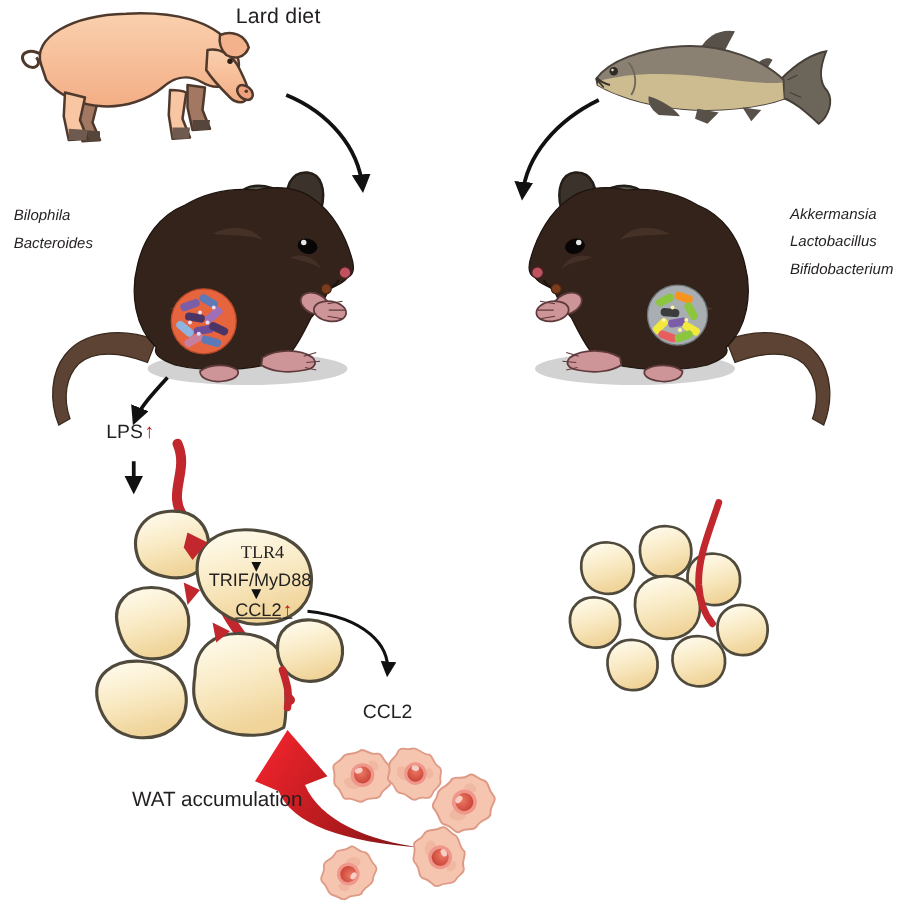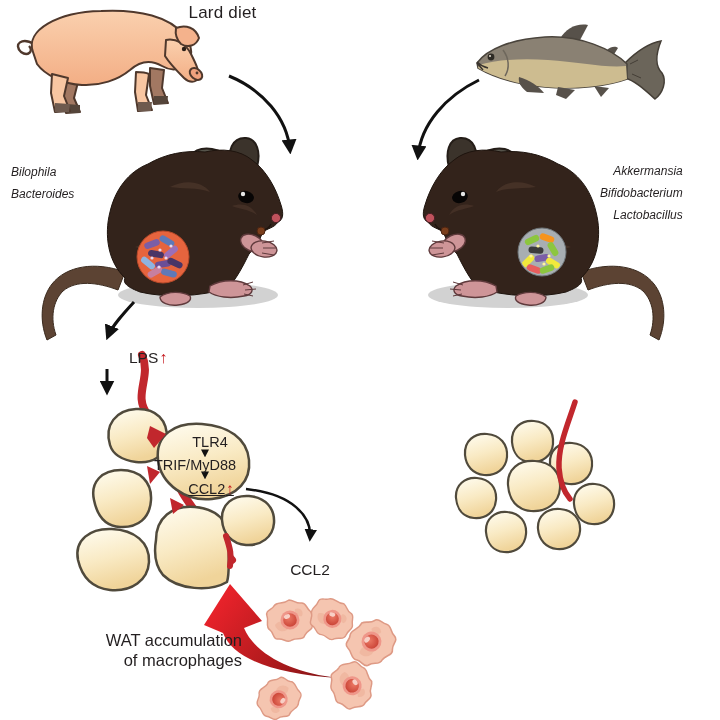--- a/index.html
+++ b/index.html
@@ -214,36 +214,35 @@
   </g>
 </svg>
 
 <div class="label diet center" style="left:150px;top:3px;width:145px;">Lard diet</div>
 
 <div class="label species italic" style="left:11px;top:161px;">
   <div>Bilophila</div>
   <div>Bacteroides</div>
 </div>
 
-<div class="label species italic" style="left:600px;top:160px;text-align:right;">
+<div class="label species italic" style="left:632px;top:160px;">
   <div>Akkermansia</div>
+  <div>Lactobacillus</div>
   <div>Bifidobacterium</div>
-  <div>Lactobacillus</div>
-</div>
-
-<div class="label mid" style="left:85px;top:348px;margin-left:44px;">
+</div>
+
+<div class="label mid" style="left:85px;top:336px;">
   <span>LPS</span><span class="red-up">↑</span>
 </div>
 
-<div class="label small center" style="left:175px;top:435px;width:70px;">TLR4</div>
-<div class="label small center" style="left:142px;top:458px;width:106px;text-align:center;">TRIF/MyD88</div>
+<div class="label small center" style="left:175px;top:435px;width:70px;font-family:Liberation Serif, serif;">TLR4</div>
+<div class="label small center" style="left:155px;top:458px;width:106px;text-align:center;">TRIF/MyD88</div>
 <div class="label small center" style="left:168px;top:481px;width:86px;text-decoration:underline;">
   <span>CCL2</span><span class="red-up">↑</span>
 </div>
 
 <div class="label mid center" style="left:281px;top:561px;width:58px;">CCL2</div>
 
 <div class="label wat center" style="left:82px;top:630px;width:160px;white-space:normal;">
   <div>WAT accumulation</div>
-  <div>of macrophages</div>
 </div>
 
 </div>
 
 </body></html>

